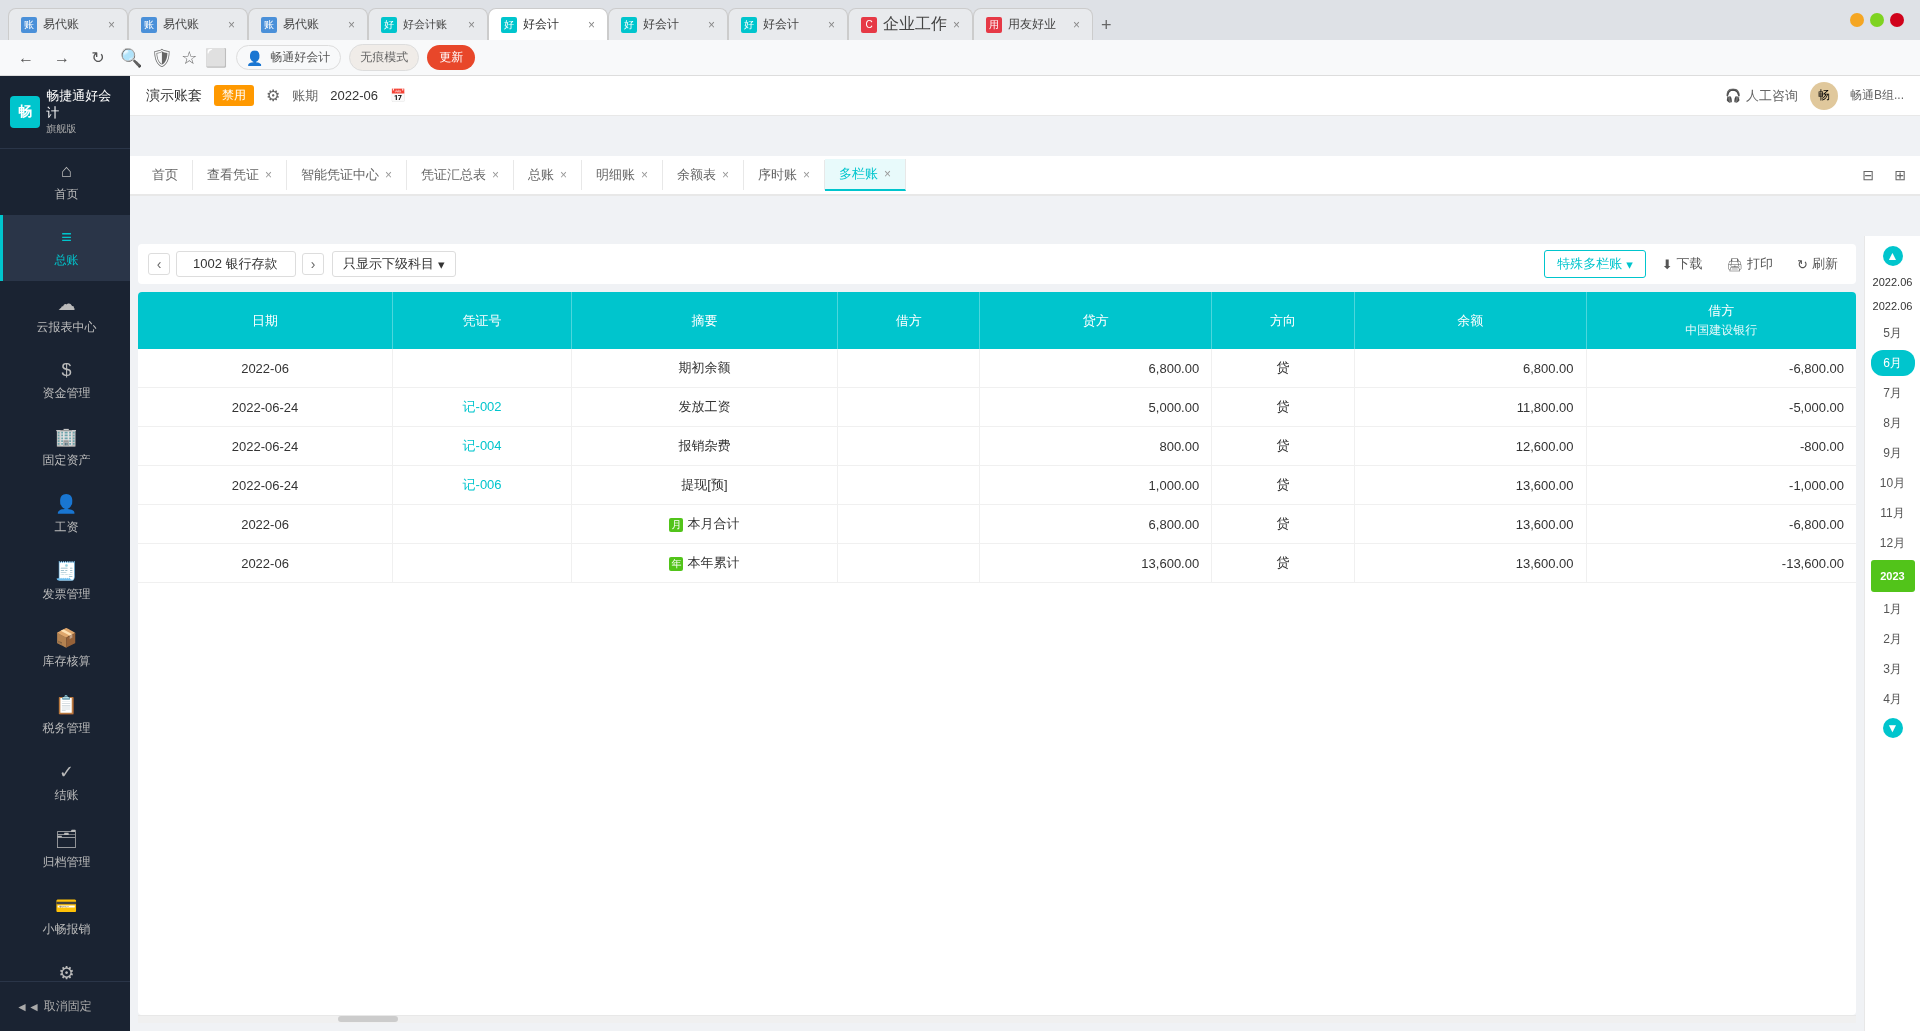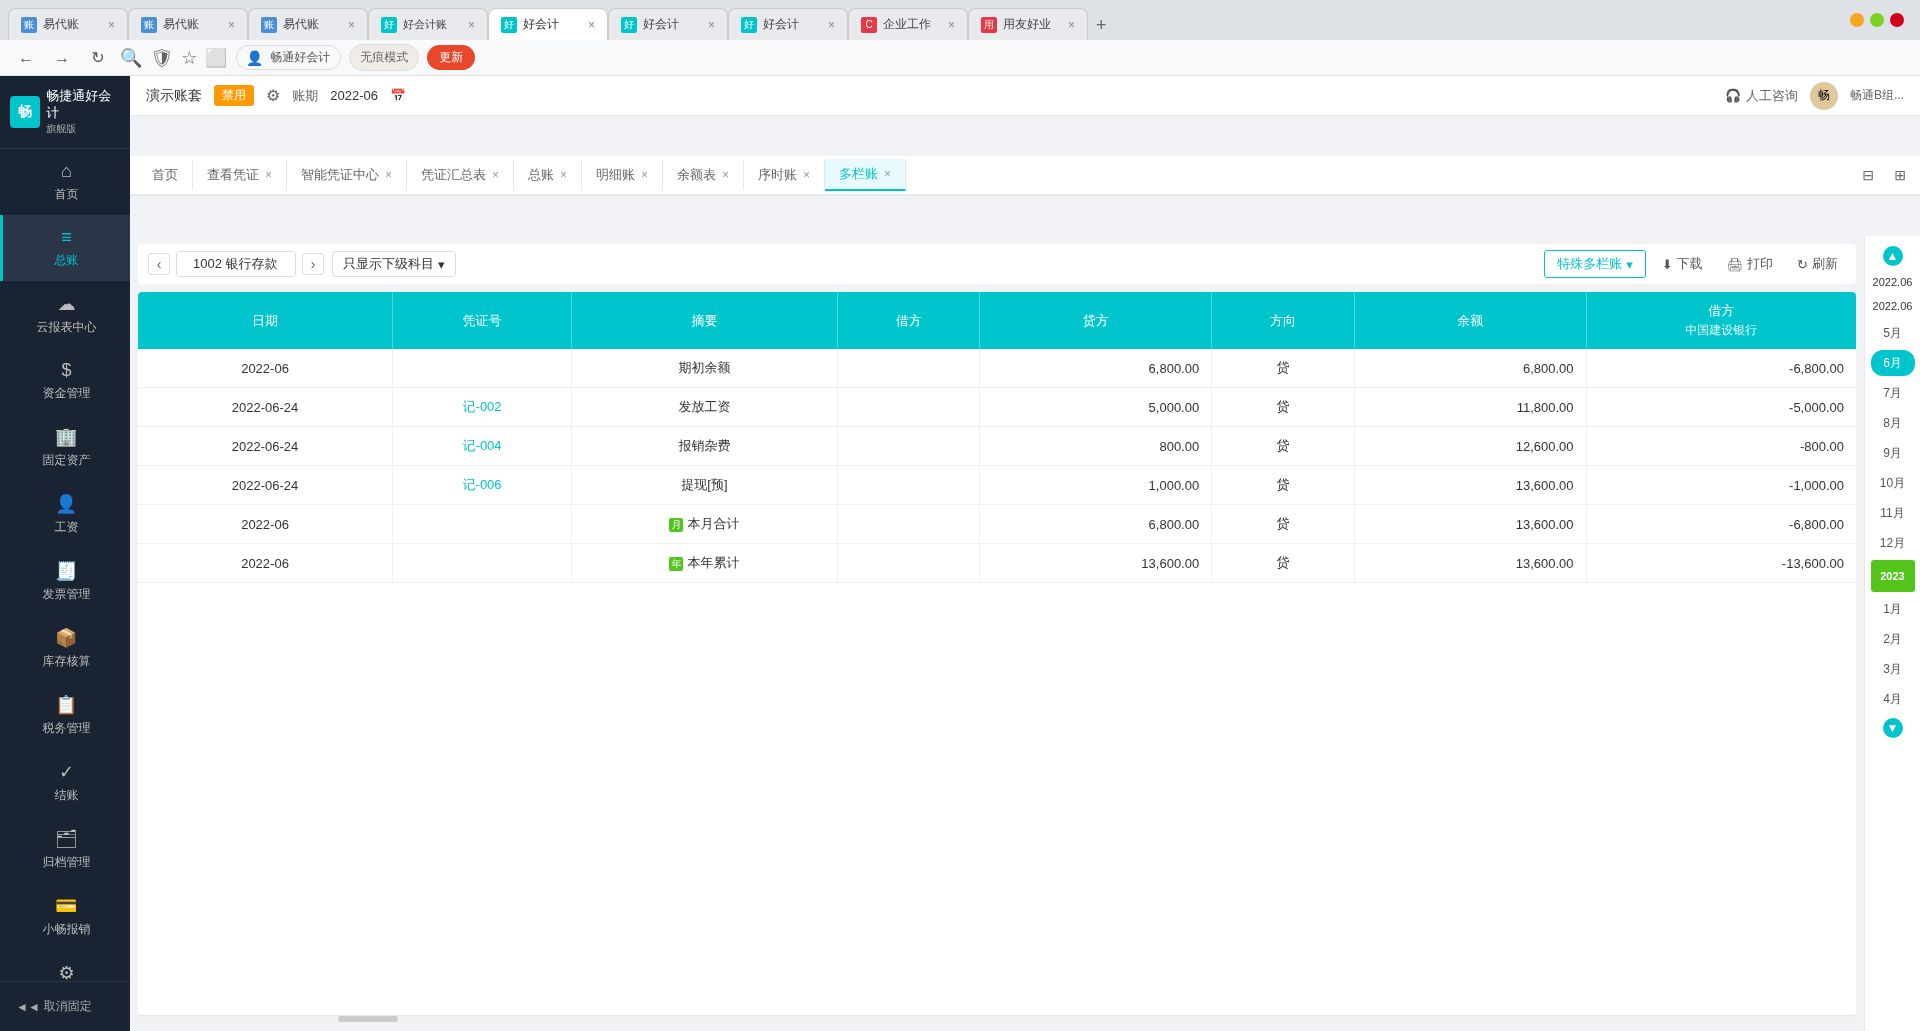--- a/index.html
+++ b/index.html
@@ -138,21 +138,21 @@
       <span style="font-size:12px;">好会计</span>
       <span class="tab-close">×</span>
     </div>
     <div class="tab">
       <div class="tab-icon" style="background:#00c5cd;display:flex;align-items:center;justify-content:center;color:#fff;font-size:10px;">好</div>
       <span style="font-size:12px;">好会计</span>
       <span class="tab-close">×</span>
     </div>
     <div class="tab">
       <div class="tab-icon" style="background:#e63946;display:flex;align-items:center;justify-content:center;color:#fff;font-size:10px;">C</div>
-      <span style="font-size:12px;">企业工作</span>
+      <span style="font-size:16px;">企业工作</span>
       <span class="tab-close">×</span>
     </div>
     <div class="tab">
       <div class="tab-icon" style="background:#e63946;display:flex;align-items:center;justify-content:center;color:#fff;font-size:10px;">用</div>
       <span style="font-size:12px;">用友好业</span>
       <span class="tab-close">×</span>
     </div>
     <span class="tab-add">+</span>
   </div>
   <div class="browser-controls">

